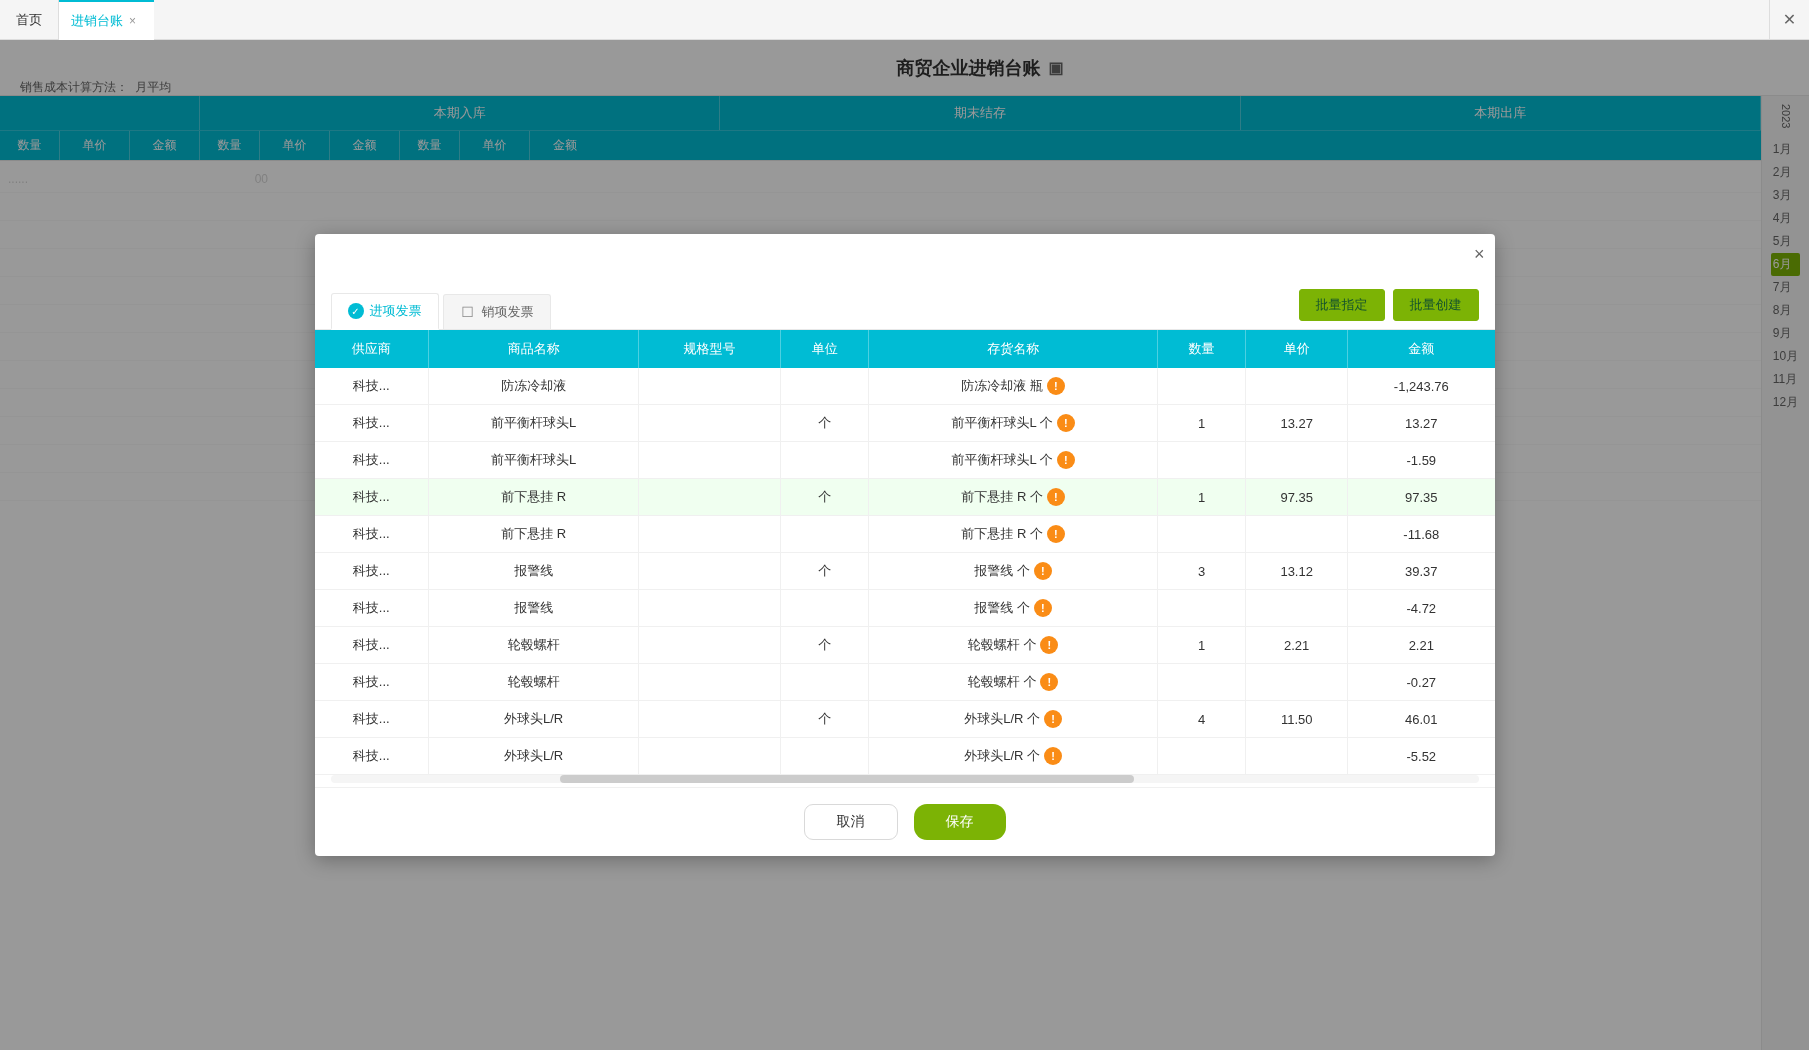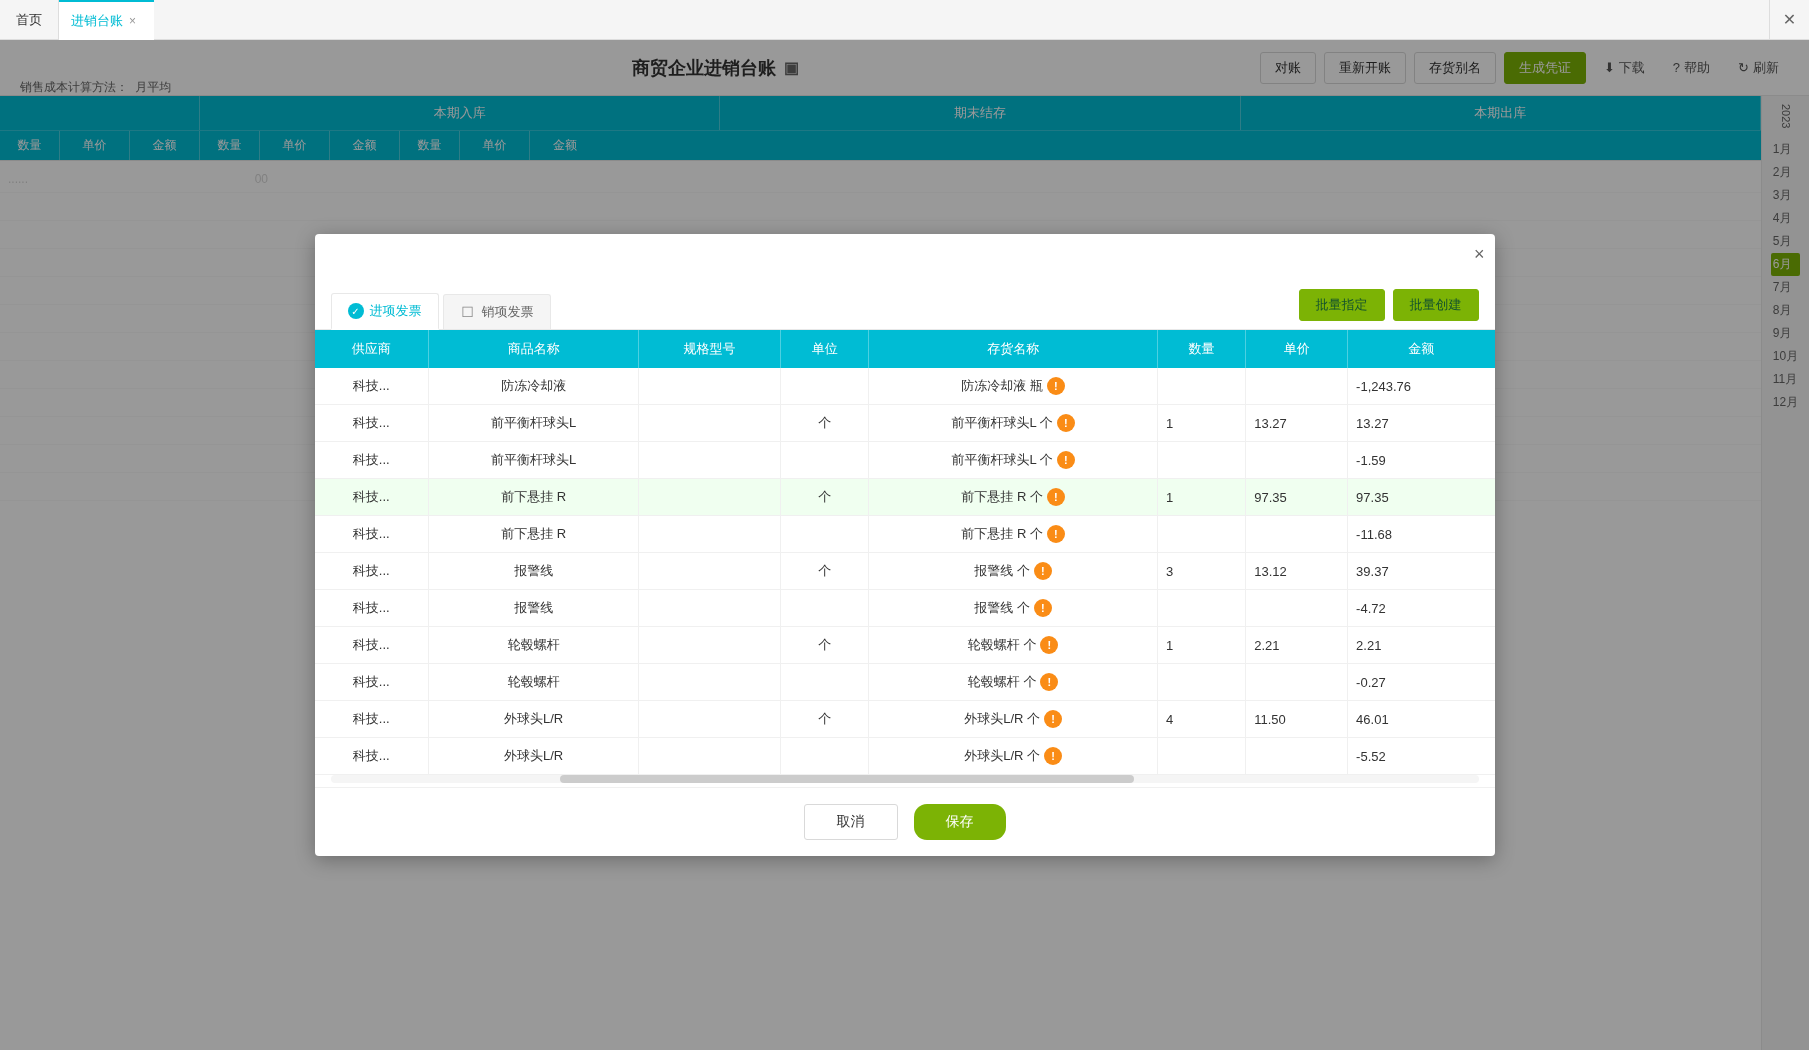--- a/index.html
+++ b/index.html
@@ -251,21 +251,21 @@
     .modal-table tbody tr.highlighted { background: #f0fff0; }
     .modal-table tbody td {
       padding: 9px 8px;
       text-align: center;
       border-right: 1px solid #f0f0f0;
       color: #333;
       white-space: nowrap;
     }
     .modal-table tbody td:last-child { border-right: none; }
     .modal-table tbody td.left { text-align: center; }
-    .modal-table tbody td.right { text-align: left; }
+    .modal-table tbody td.right { text-align: center; }
     .warning-icon {
       display: inline-flex;
       align-items: center;
       justify-content: center;
       width: 18px;
       height: 18px;
       border-radius: 50%;
       background: #fa8c16;
       color: white;
       font-size: 11px;
@@ -278,21 +278,21 @@
       padding: 16px;
       display: flex;
       justify-content: center;
       gap: 16px;
       border-top: 1px solid #f0f0f0;
     }
     .btn-cancel {
       padding: 8px 32px;
       border: 1px solid #d9d9d9;
       background: #fff;
-      border-radius: 3px;
+      border-radius: 9px;
       cursor: pointer;
       font-size: 14px;
       color: #333;
     }
     .btn-save {
       padding: 8px 32px;
       border: none;
       background: #7cb305;
       color: #fff;
       border-radius: 13px;
@@ -363,38 +363,20 @@
 <div class="main-content">
 
   <div class="toolbar">
     <div class="toolbar-left">
       <span>销售成本计算方法：</span>
       <span style="margin-left:4px;">月平均</span>
     </div>
     <div class="toolbar-title">
       <span>商贸企业进销台账</span>
       <span class="doc-icon">▣</span>
-    </div>
-    <div class="toolbar-actions">
-      <button class="btn btn-outline">对账</button>
-      <button class="btn btn-outline">重新开账</button>
-      <button class="btn btn-outline">存货别名</button>
-      <button class="btn btn-green">生成凭证</button>
-      <button class="btn-icon">
-        <span>⬇</span>
-        <span>下载</span>
-      </button>
-      <button class="btn-icon">
-        <span>?</span>
-        <span>帮助</span>
-      </button>
-      <button class="btn-icon">
-        <span>↻</span>
-        <span>刷新</span>
-      </button>
     </div>
   </div>
 
   <div style="display:flex; background:#00bcd4; border-bottom:1px solid rgba(255,255,255,0.2);">
     <div style="width:200px; border-right:1px solid rgba(255,255,255,0.3);"></div>
     <div class="section-group">本期入库</div>
     <div class="section-group">期末结存</div>
     <div class="section-group">本期出库</div>
     <div style="width:48px;"></div>
   </div>

